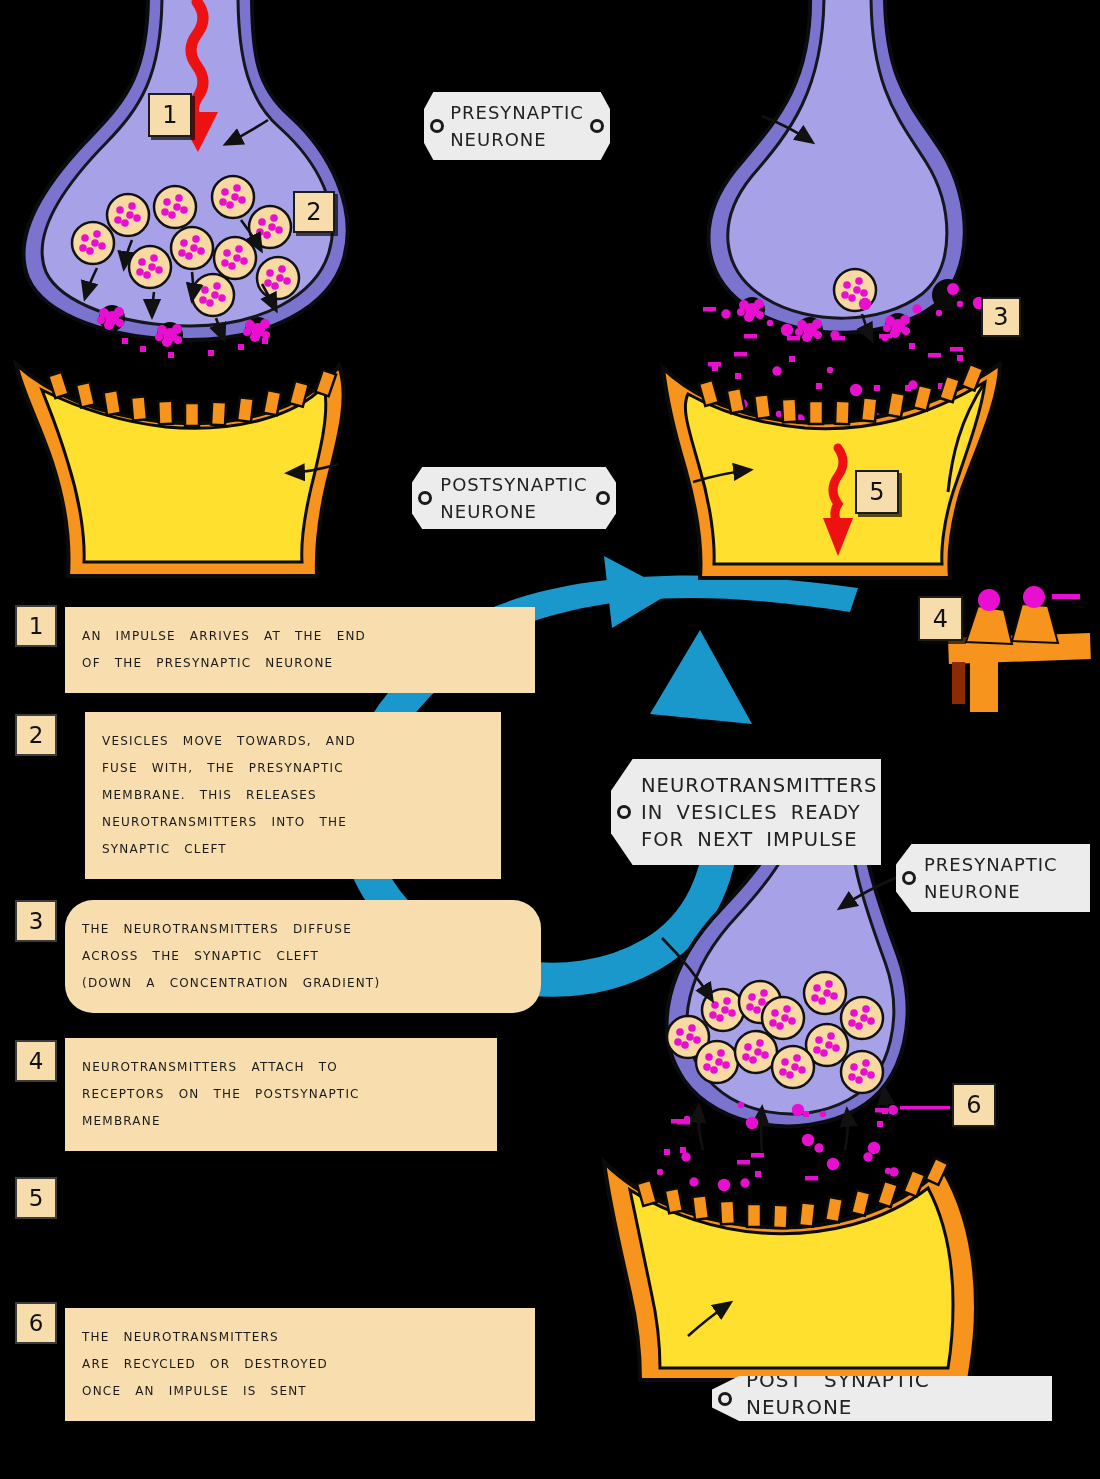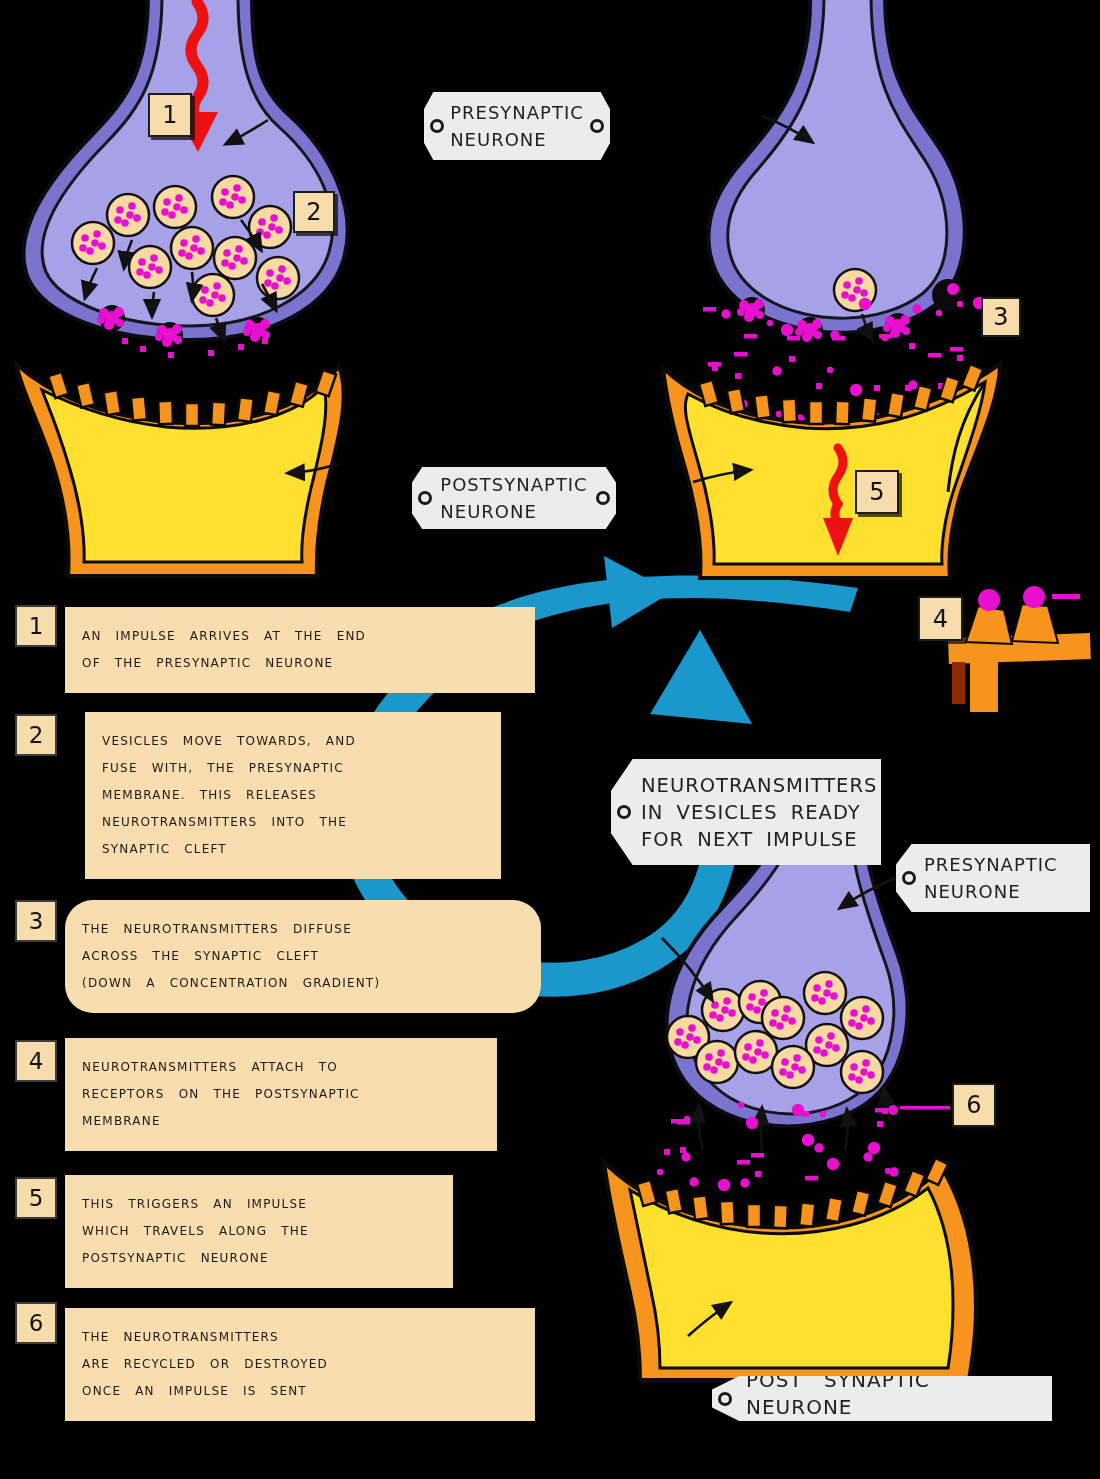--- a/index.html
+++ b/index.html
@@ -573,22 +573,19 @@
   <div class="stepbox" style="left:65px;top:900px;width:476px;border-radius:28px;">THE NEUROTRANSMITTERS DIFFUSE
 ACROSS THE SYNAPTIC CLEFT
 (DOWN A CONCENTRATION GRADIENT)</div>
 
   <div class="stepnum" style="left:15px;top:1040px;">4</div>
   <div class="stepbox" style="left:65px;top:1038px;width:432px;">NEUROTRANSMITTERS ATTACH TO
 RECEPTORS ON THE POSTSYNAPTIC
 MEMBRANE</div>
 
   <div class="stepnum" style="left:15px;top:1177px;">5</div>
-  <div class="stepbox" style="left:65px;top:1175px;width:388px;">THIS TRIGGERS AN IMPULSE
-WHICH TRAVELS ALONG THE
-POSTSYNAPTIC NEURONE</div>
 
   <div class="stepnum" style="left:15px;top:1302px;">6</div>
   <div class="stepbox" style="left:65px;top:1308px;width:470px;">THE NEUROTRANSMITTERS
 ARE RECYCLED OR DESTROYED
 ONCE AN IMPULSE IS SENT</div>
 
 </div>
 
 </body></html>

